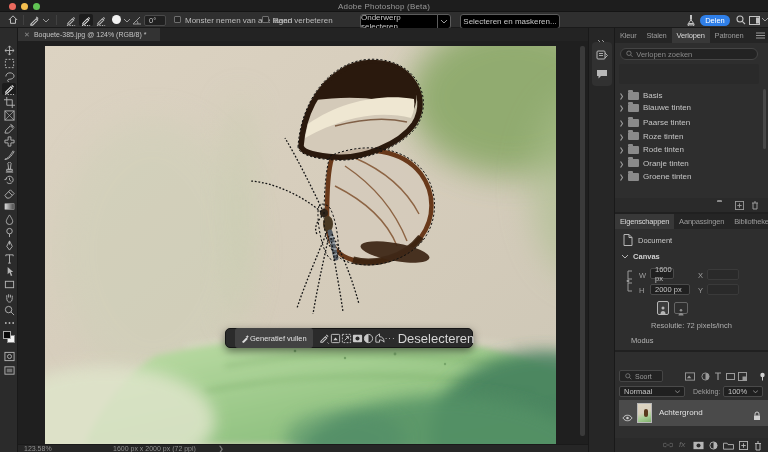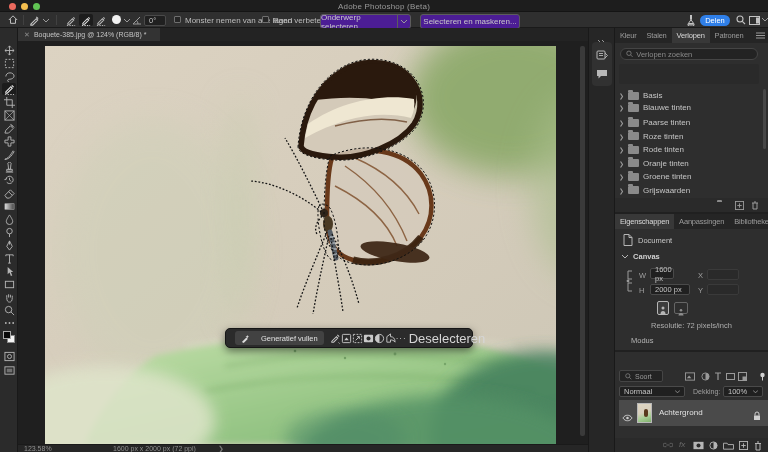--- a/index.html
+++ b/index.html
@@ -13,21 +13,21 @@
   .tl { width:7px; height:7px; border-radius:50%; top:2.5px; }
   #title-text { width:100%; text-align:center; top:1.5px; font-size:8px; color:#9a9a9a; letter-spacing:.2px; }
 
   
   #optionsbar { left:0; top:12px; width:768px; height:16px; background:#2f2f2f; border-bottom:1px solid #1a1a1a; }
   #optionsbar svg { display:block; }
   .opt-sep { width:1px; height:10px; background:#414141; top:3px; }
   .chk { width:7px; height:7px; border:1px solid #6e6e6e; border-radius:1px; top:4px; background:#262626; }
   .opt-label { font-size:8px; color:#bdbdbd; top:3.5px; white-space:nowrap; }
   .opt-btn { height:15px; top:2px; border:1px solid #5c5c5c; border-radius:3px; font-size:8px; color:#c9c9c9;
-             display:flex; align-items:center; justify-content:center; background:#4c1d95; }
+             display:flex; align-items:center; justify-content:center; background:#000000;margin-left:40px; }
   .tool-pressed { background:#1c1c1c; border-radius:2px; }
   #share-btn { width:30px; height:11px; top:2.5px; border-radius:6px; background:#2f7fe8; color:#fff;
                font-size:7.5px; display:flex; align-items:center; justify-content:center; }
 
   
   #toolbar { left:0; top:28px; width:18px; height:424px; background:#2b2b2b; border-right:1px solid #191919; }
   .tool { left:2px; width:14px; height:12px; display:flex; align-items:center; justify-content:center; }
   .tool svg { display:block; }
 
   
@@ -38,21 +38,21 @@
   #canvas-area { left:18px; top:41px; width:570px; height:403px; background:#1f1f1f; overflow:hidden; }
   #photo { left:27px; top:5px; width:511px; height:398px; }
   #doc-vscroll { left:562px; top:5px; width:5px; height:390px; background:#3a3a3a; border-radius:2px; }
   #statusbar { left:18px; top:444px; width:570px; height:8px; background:#262626; border-top:1px solid #1a1a1a; font-size:7px; color:#8f8f8f; }
   #statusbar span { position:absolute; top:0; line-height:8px; white-space:nowrap; }
 
   
   #ctx { left:207px; top:287px; width:248px; height:20px; background:#2b2b2b; border:1px solid #161616; border-radius:5px;
          box-shadow:0 3px 8px rgba(0,0,0,.5); display:flex; align-items:center; }
   #ctx .grip { width:2px; height:12px; background:#9a9a9a; border-radius:1px; margin:0 5px 0 4px; }
-  #ctx-genfill { height:14px; padding:0 6px; background:#424242; border-radius:3px; display:flex; align-items:center; gap:11px;
+  #ctx-genfill { height:20px; padding:0 6px; background:#424242; border-radius:3px; display:flex; align-items:center; gap:0;
                  font-size:7.5px; color:#e0e0e0; white-space:nowrap; }
   .ctx-ico { width:18px; height:14px; display:flex; align-items:center; justify-content:center; }
   #ctx-deselect { font-size:13px; color:#d6d6d6; margin-left:2px; white-space:nowrap; }
 
   
   #minidock { left:588px; top:28px; width:26px; height:424px; background:#262626; border-left:1px solid #191919; }
   #minidock .tile { left:3px; top:14px; width:20px; height:44px; background:#313131; border-radius:4px; }
 
   
   #dock { left:614px; top:28px; width:154px; height:424px; background:#2e2e2e; border-left:1px solid #191919; }
@@ -535,25 +535,20 @@
     <div class="folder-row" style="top:142px">
         <span class="carat">❯</span>
         <span class="fld-ico"></span>
         <span>Groene tinten</span>
       </div>
     <div class="folder-row" style="top:128.5px">
         <span class="carat">❯</span>
         <span class="fld-ico"></span>
         <span>Oranje tinten</span>
       </div>
-    <div class="folder-row" style="top:155.5px">
-        <span class="carat">❯</span>
-        <span class="fld-ico"></span>
-        <span>Grijswaarden</span>
-      </div>
     <div class="abs" style="left:148px;top:61px;width:3px;height:60px;background:#474747;border-radius:2px"></div>
 
     <div class="abs" style="left:0;top:170px;width:154px;height:14px;background:#2a2a2a">
       <span class="fld-ico abs" style="left:102px;top:4px"></span>
       <svg class="abs" style="left:120px;top:3px" width="9" height="9" viewBox="0 0 10 10">
           <rect x=".5" y=".5" width="9" height="9" fill="none" stroke="#9a9a9a"></rect>
           <path d="M5 2.5v5M2.5 5h5" stroke="#9a9a9a"></path>
         </svg>
       <svg class="abs" style="left:136px;top:3px" width="8" height="9" viewBox="0 0 8 9">
           <path d="M1 2h6M2 2v6h4V2M3 1h2" fill="none" stroke="#9a9a9a"></path>

